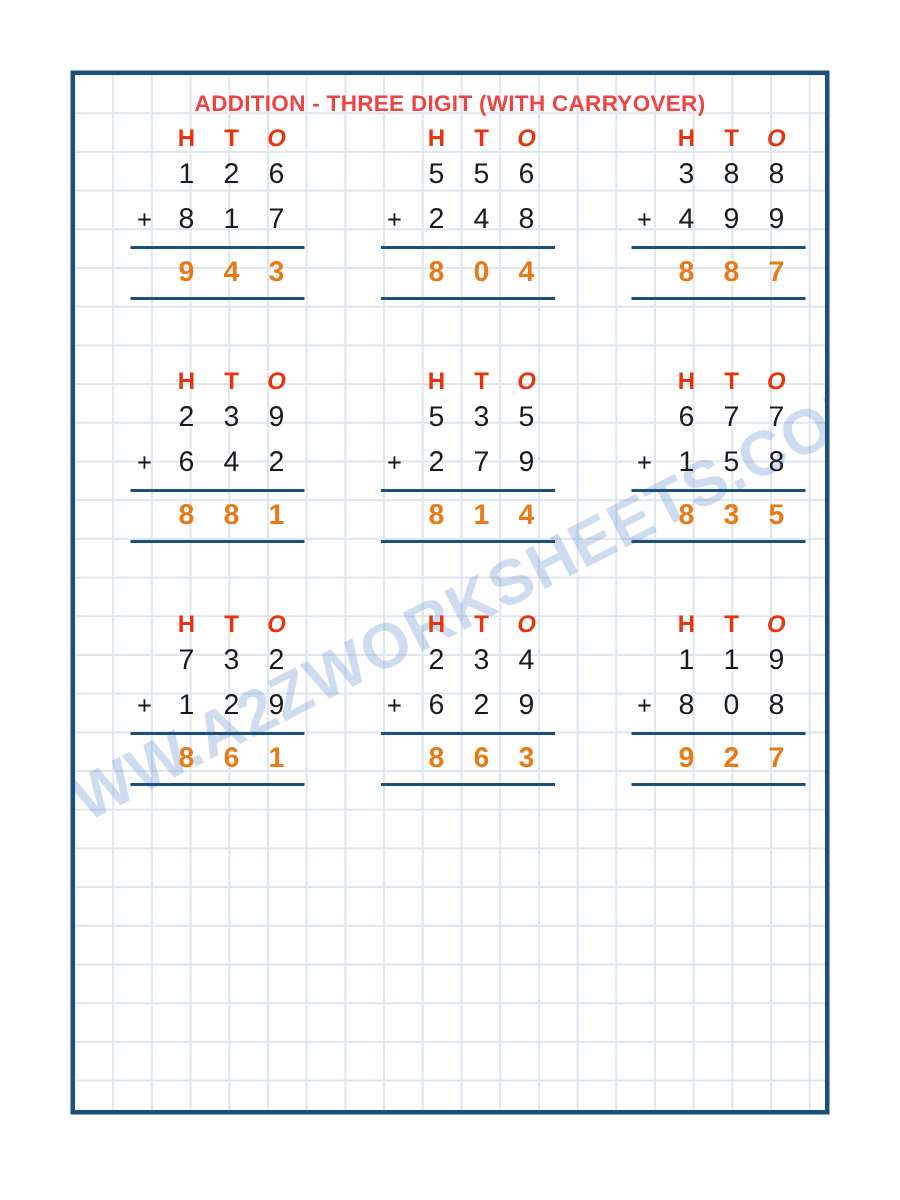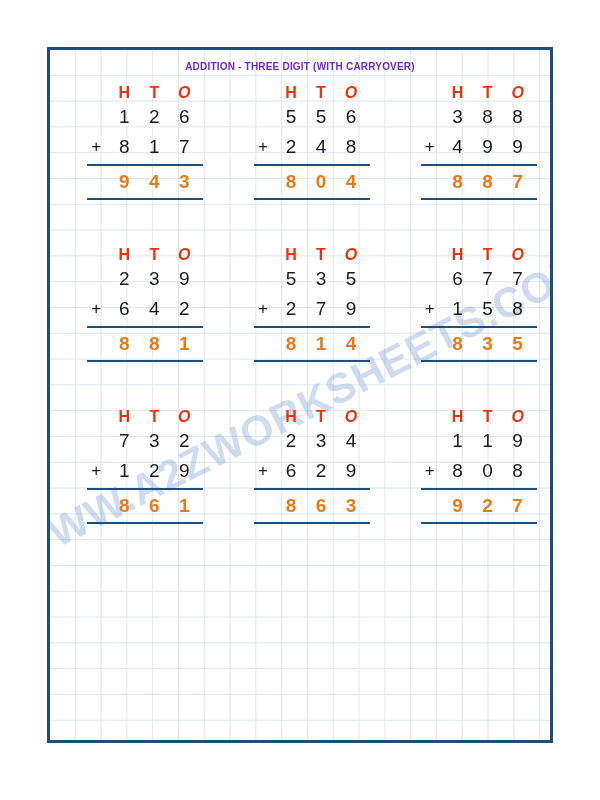--- a/index.html
+++ b/index.html
@@ -38,22 +38,22 @@
     background-position: -1px -1px;
     pointer-events: none;
   }
 
   .title {
     position: absolute;
     left: 0;
     top: 11px;
     width: 100%;
     text-align: center;
-    color: #6d28d9;
-    font-size: 10px;
+    color: #ef4444;
+    font-size: 15px;
     font-weight: bold;
     letter-spacing: 0.2px;
     z-index: 5;
   }
 
   .watermark {
     position: absolute;
     left: 50%;
     top: 52%;
     transform: translate(-50%, -50%) rotate(-27deg);

